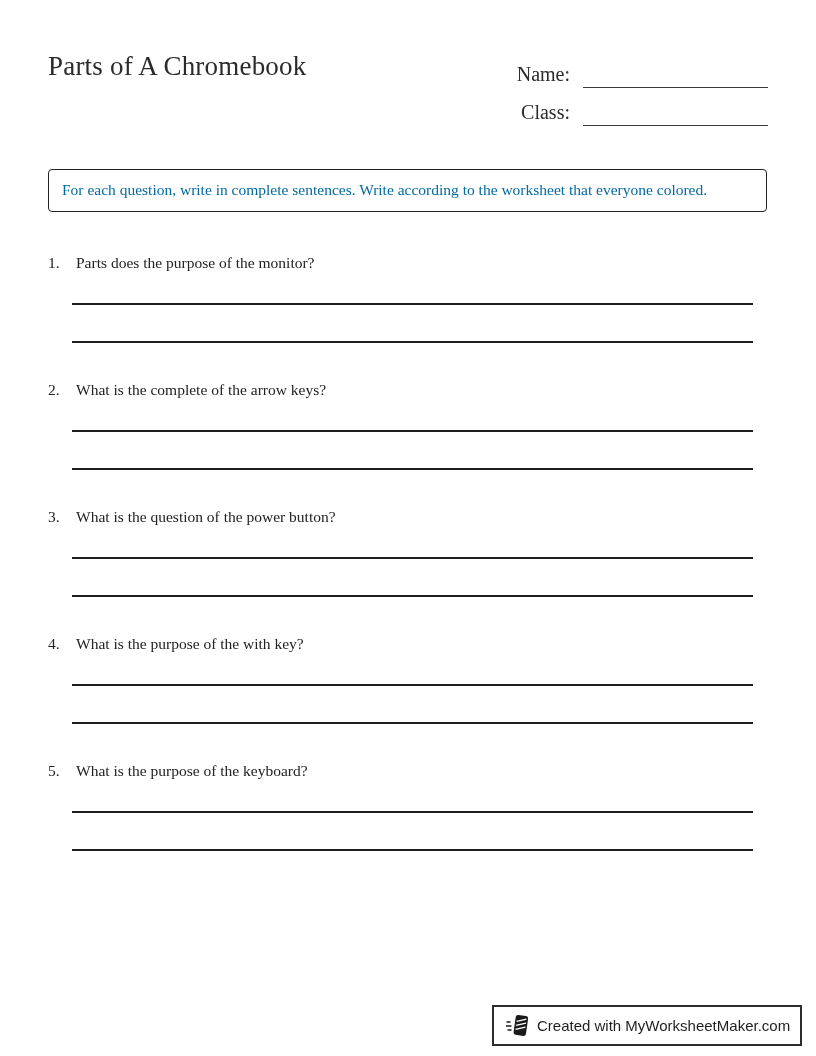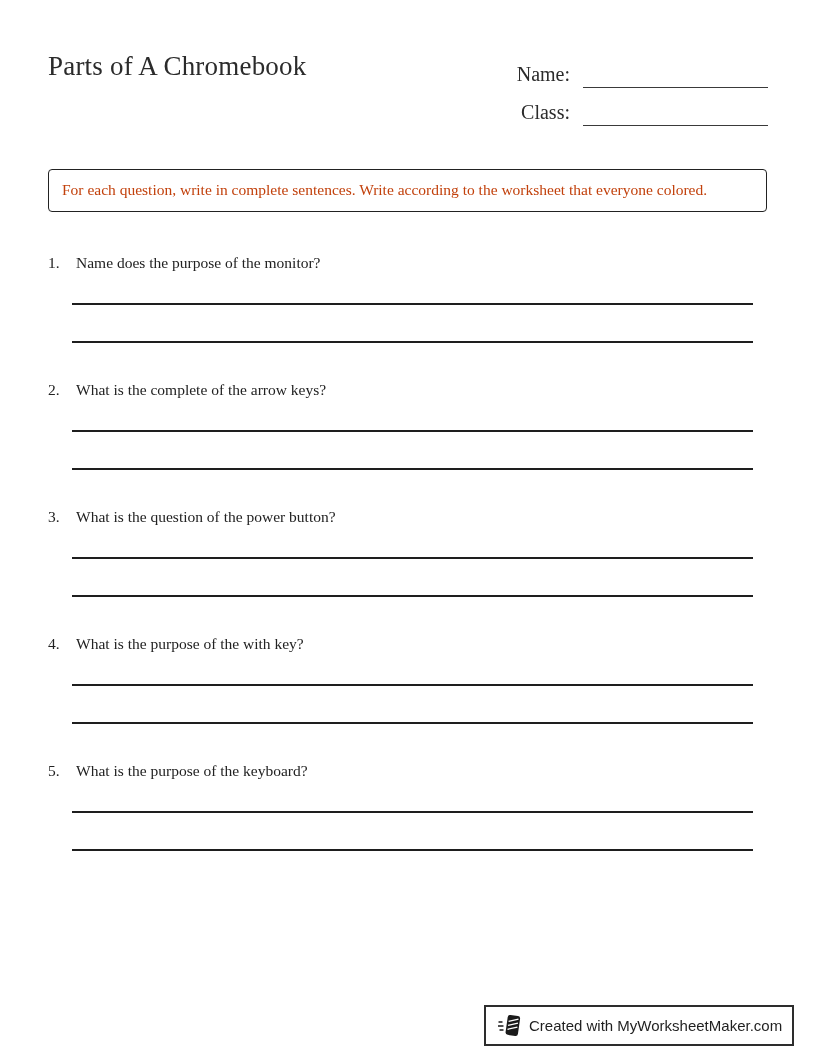--- a/index.html
+++ b/index.html
@@ -56,21 +56,21 @@
   .instructions-box {
     margin-top: 43px;
     border: 1.5px solid #222222;
     border-radius: 4px;
     padding: 9px 13px 11px 13px;
     width: 719px;
   }
   .instructions-text {
     font-size: 15.5px;
     line-height: 21px;
-    color: #c2410c;
+    color: #0369a1;
   }
 
   
   .questions { margin-top: 40px; }
   .question-block { }
   .question-row {
     display: flex;
     line-height: 21px;
     font-size: 15.5px;
     color: #222222;
@@ -86,21 +86,21 @@
     margin-left: 24px;
     margin-right: 15px;
   }
   .answer-line.first { margin-top: 30px; }
   .answer-line.second { margin-top: 36px; }
   .question-block { margin-bottom: 36px; }
 
   
   .footer-badge {
     position: absolute;
-    right: 22px; bottom: 10px;
+    right: 14px; bottom: 10px;
     width: 310px; height: 41px;
     border: 2px solid #2d2d2d;
     background: #ffffff;
     display: flex;
     align-items: center;
     padding: 0 10px 0 12px;
   }
   .footer-icon {
     width: 24px; height: 26px;
     flex: 0 0 24px;
@@ -135,21 +135,21 @@
 
   <div class="instructions-box">
     <div class="instructions-text">For each question, write in complete sentences. Write according to the worksheet that everyone colored.</div>
   </div>
 
   <div class="questions">
 
     <div class="question-block">
       <div class="question-row">
         <span class="question-number">1.</span>
-        <span class="question-text">Name does the purpose of the monitor?</span>
+        <span class="question-text">Parts does the purpose of the monitor?</span>
       </div>
       <div class="answer-line first"></div>
       <div class="answer-line second"></div>
     </div>
 
     <div class="question-block">
       <div class="question-row">
         <span class="question-number">2.</span>
         <span class="question-text">What is the complete of the arrow keys?</span>
       </div>

